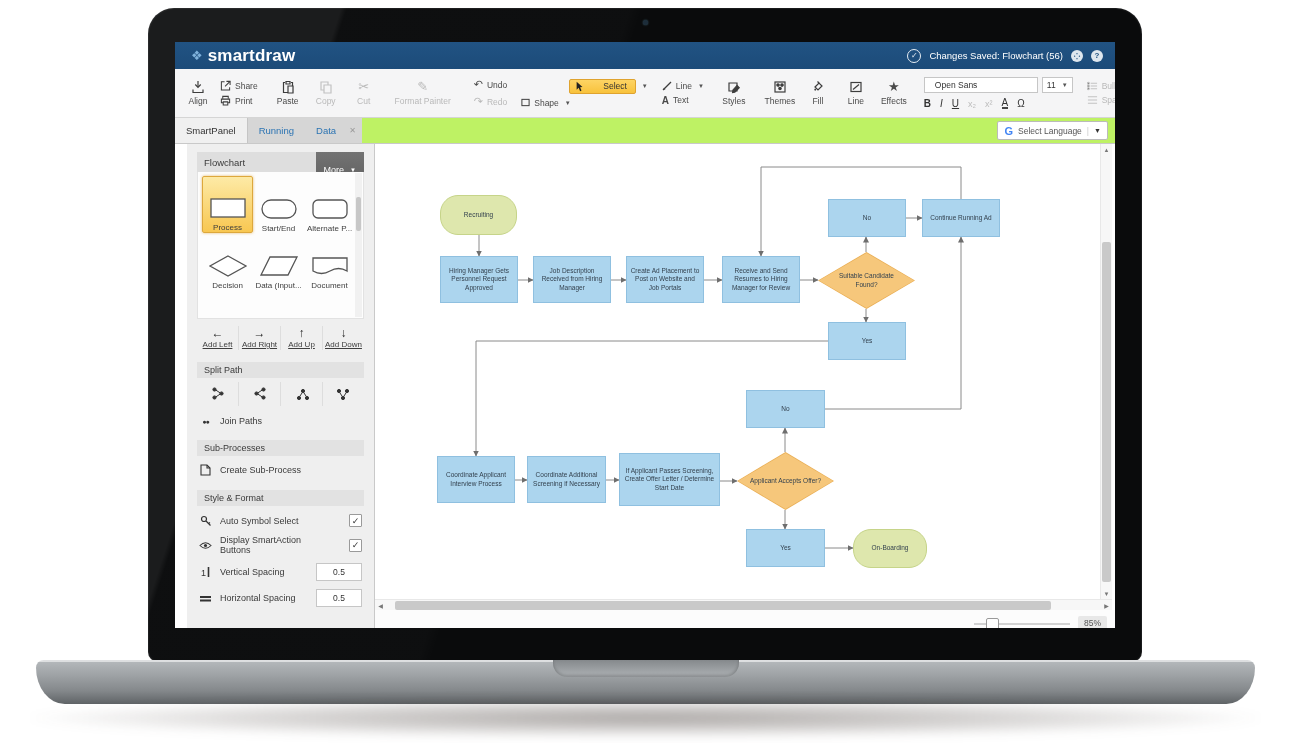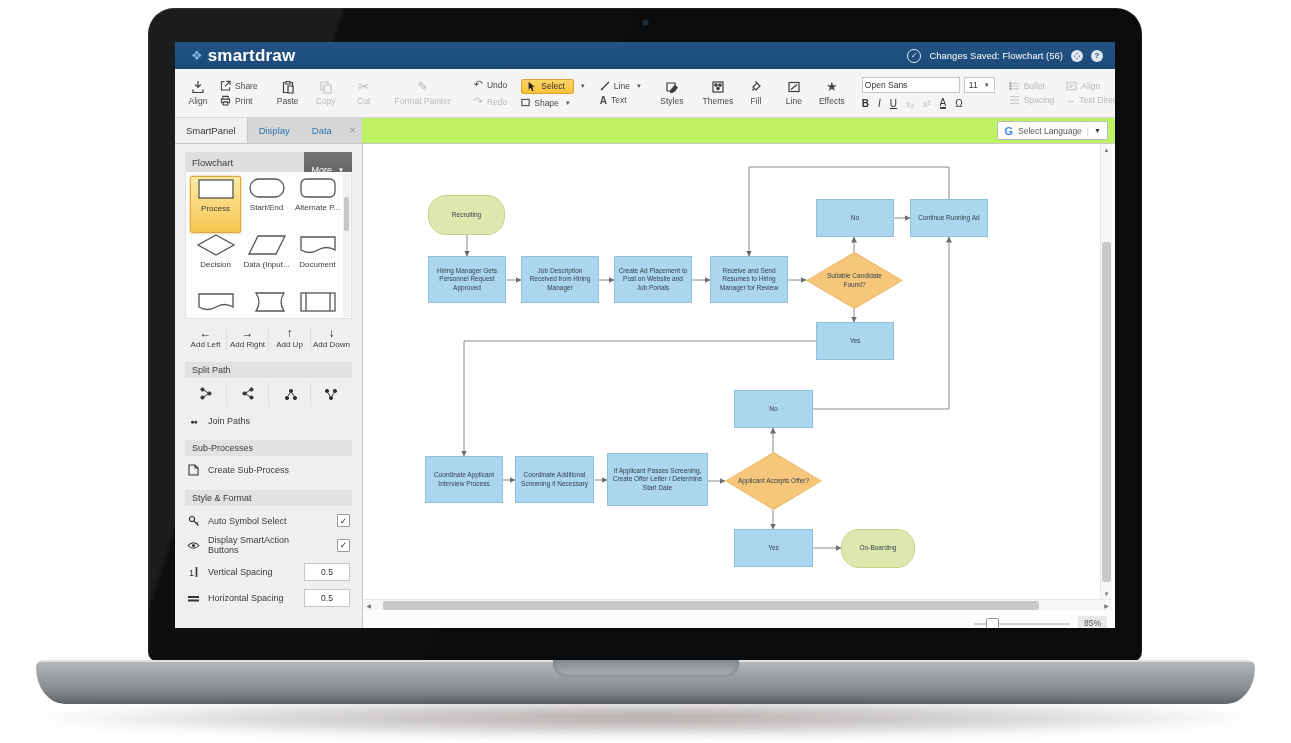--- a/index.html
+++ b/index.html
@@ -30,24 +30,24 @@
   .toolbar{height:48px;background:#f5f5f6;border-bottom:1px solid #d5d5d5;display:flex;align-items:stretch;overflow:hidden;white-space:nowrap;}
   .tgroup{display:flex;align-items:center;padding:0 7px;gap:6px;}
   .tdiv{width:1px;background:#dcdcdc;margin:4px 0;}
   .tbig{display:flex;flex-direction:column;align-items:center;justify-content:center;gap:2px;min-width:32px;color:#4a4a4a;font-size:8.5px;}
   .tbig svg,.tsm svg{display:block;}
   .tbig .gi{font-size:13px;line-height:13px;height:14px;}
   .tcol{display:flex;flex-direction:column;justify-content:center;gap:4px;}
   .tsm{display:flex;align-items:center;gap:4px;font-size:8.5px;color:#4a4a4a;}
   .disabled,.disabled *{color:#b9b9b9 !important;stroke:#c2c2c2 !important;}
   .disabled svg *{stroke:#c2c2c2;}
-  .selbtn{display:flex;align-items:center;gap:6px;background:linear-gradient(#fdd464,#f8c23c);border:1px solid #dfa32f;border-radius:2px;padding:1px 8px 1px 5px;font-size:8.5px;color:#333;}
+  .selbtn{display:flex;align-items:center;gap:20px;background:linear-gradient(#fdd464,#f8c23c);border:1px solid #dfa32f;border-radius:2px;padding:1px 8px 1px 5px;font-size:8.5px;color:#333;margin-left:48px;}
   .caret{font-size:6px;color:#555;margin-left:2px;}
   .fontbox{display:flex;align-items:center;gap:4px;}
-  .fontname{width:92px;height:14px;border:1px solid #c6c6c6;background:#fff;font-size:8.5px;padding:0 2px;font-family:"Liberation Sans",sans-serif;color:#333;}
+  .fontname{width:92px;height:14px;border:1px solid #c6c6c6;background:#fff;font-size:8.5px;padding:0 10px;font-family:"Liberation Sans",sans-serif;color:#333;}
   .fontsize{display:flex;align-items:center;gap:4px;border:1px solid #c6c6c6;background:#fff;height:14px;padding:0 4px;font-size:8.5px;color:#333;}
   .fmtrow{display:flex;align-items:center;gap:9px;font-size:10px;color:#333;}
   .fmtrow .dis{color:#bdbdbd;}
   .fmtrow .u{text-decoration:underline;}
   .sup{font-size:9px;}
   
   .tabrow{height:25px;display:flex;background:#bef264;border-bottom:1px solid #c9c9c9;position:relative;}
   .ptabs{width:187px;display:flex;align-items:stretch;background:#d6d6d6;font-size:9.5px;}
   .ptab{display:flex;align-items:center;padding:0 11px;color:#2c74b3;}
   .ptab.active{background:#f0f0f0;color:#333;border-right:1px solid #c5c5c5;}
@@ -55,34 +55,34 @@
   .doctabs{flex:1;display:flex;align-items:stretch;background:#e7e7e7;}
   .dtab{display:flex;align-items:center;padding:0 12px;background:#f3f3f3;border-left:1px solid #c9c9c9;border-right:1px solid #c9c9c9;color:#555;font-size:9px;}
   .addpage{display:flex;align-items:center;justify-content:center;margin:5px 0 0 8px;width:13px;height:13px;border:1px solid #b5b5b5;border-radius:50%;color:#8a8a8a;font-size:9px;background:#f5f5f5;}
   .translate{position:absolute;right:7px;top:3px;display:flex;align-items:center;gap:5px;background:#fff;border:1px solid #bbb;border-radius:2px;height:17px;padding:0 6px;font-size:8.5px;color:#555;}
   .gicon{color:#4285f4;font-weight:bold;font-size:11px;}
   .tr-sep{color:#ccc;}
   .tr-caret{font-size:7px;color:#333;}
   
   .appbody{display:flex;height:486px;}
   
-  .panel{width:187px;background:#efefef;border-right:1px solid #c9c9c9;overflow:hidden;}
+  .panel{width:187px;background:#efefef;border-right:1px solid #c9c9c9;overflow:hidden;margin-left:12px;}
   .phead{margin:8px 10px 0;height:20px;background:#dedede;display:flex;align-items:center;font-size:9.5px;color:#3a3a3a;padding-left:7px;position:relative;}
   .morebtn{position:absolute;right:0;top:0;height:20px;display:flex;align-items:center;gap:6px;background:linear-gradient(#737373,#5e5e5e);color:#fff;font-size:9px;padding:8px 8px;}
   .shapegrid{margin:0 10px;height:142px;background:#fdfdfd;border:1px solid #e2e2e2;border-top:none;position:relative;overflow:hidden;display:grid;grid-template-columns:1fr 1fr 1fr;grid-auto-rows:57px;padding:4px 8px 0 4px;}
-  .shape{display:flex;flex-direction:column;align-items:center;justify-content:flex-start;gap:3px;border-radius:2px;}
+  .shape{display:flex;flex-direction:column;align-items:center;justify-content:flex-end;gap:3px;border-radius:2px;}
   .shape .slabel{font-size:8px;color:#3e3e3e;max-width:50px;overflow:hidden;text-overflow:ellipsis;white-space:nowrap;}
   .shape.sel{background:linear-gradient(#fdeaa6,#f8c751);border:1px solid #dda83c;box-shadow:0 0 3px rgba(221,160,50,.7);}
   .pscroll{position:absolute;right:1px;top:1px;bottom:1px;width:7px;background:#f1f1f1;}
   .pscroll .thumb{position:absolute;left:1px;width:5px;top:24px;height:34px;background:#c7c7c7;border-radius:2px;}
   .addrow{margin:7px 10px 0;display:flex;}
   .addbtn{flex:1;display:flex;flex-direction:column;align-items:center;gap:1px;border-left:1px solid #ddd;padding:1px 0;}
   .addbtn:first-child{border-left:none;}
   .addbtn .ai{font-size:12px;font-weight:bold;color:#222;line-height:12px;}
-  .addbtn .al{font-size:8px;color:#3e3e3e;}
+  .addbtn .al{font-size:8px;color:#3e3e3e;text-decoration:underline;}
   .sechead{margin:12px 10px 0;height:16px;background:#e2e2e2;display:flex;align-items:center;font-size:9px;color:#3a3a3a;padding-left:7px;}
   .splitrow{margin:4px 10px 0;display:flex;height:24px;}
   .splitbtn{flex:1;display:flex;align-items:center;justify-content:center;border-left:1px solid #ddd;}
   .splitbtn:first-child{border-left:none;}
   .prow{margin:8px 12px 0;display:flex;align-items:center;gap:8px;font-size:9px;color:#3a3a3a;}
   .prow .pico{width:13px;display:flex;justify-content:center;color:#333;}
   .prow .spacer{margin-left:auto;}
   .cb{width:11px;height:11px;border:1px solid #9a9a9a;background:#fff;border-radius:1px;display:flex;align-items:center;justify-content:center;font-size:9px;color:#333;}
   .spin{width:40px;height:14px;border:1px solid #c6c6c6;background:#fff;font-size:8.5px;text-align:center;color:#333;font-family:"Liberation Sans",sans-serif;}
   
@@ -353,21 +353,21 @@
               <span style="font-size:9px">↔</span>
               <span>Text Directi</span>
             </div>
           </div>
         </div>
       </div>
 
       <div class="tabrow">
         <div class="ptabs">
           <div class="ptab active">SmartPanel</div>
-          <div class="ptab">Display</div>
+          <div class="ptab">Running</div>
           <div class="ptab">Data</div>
           <div class="ptab-x">✕</div>
         </div>
         <div class="translate">
           <span class="gicon">G</span>
           <span>Select Language</span>
           <span class="tr-sep">|</span>
           <span class="tr-caret">▼</span>
         </div>
       </div>

